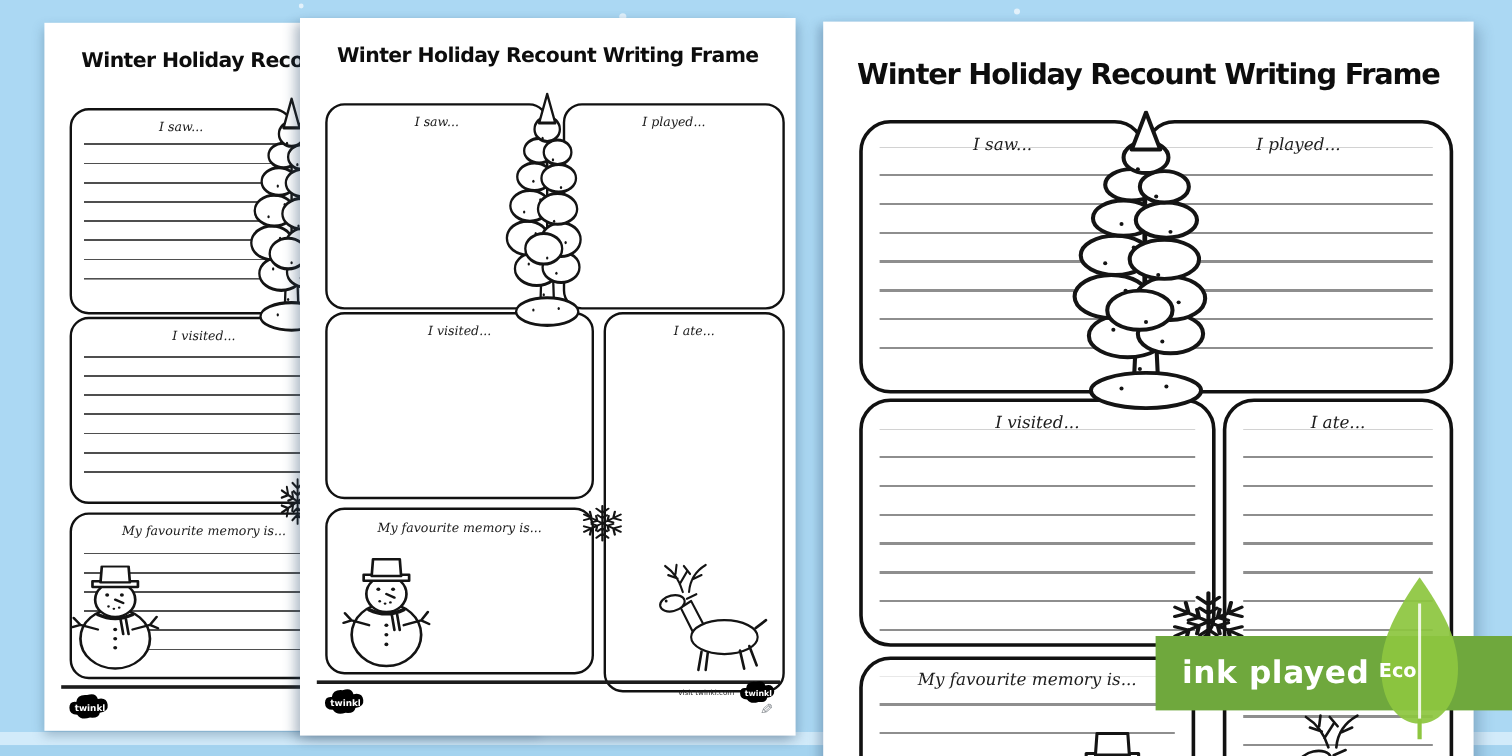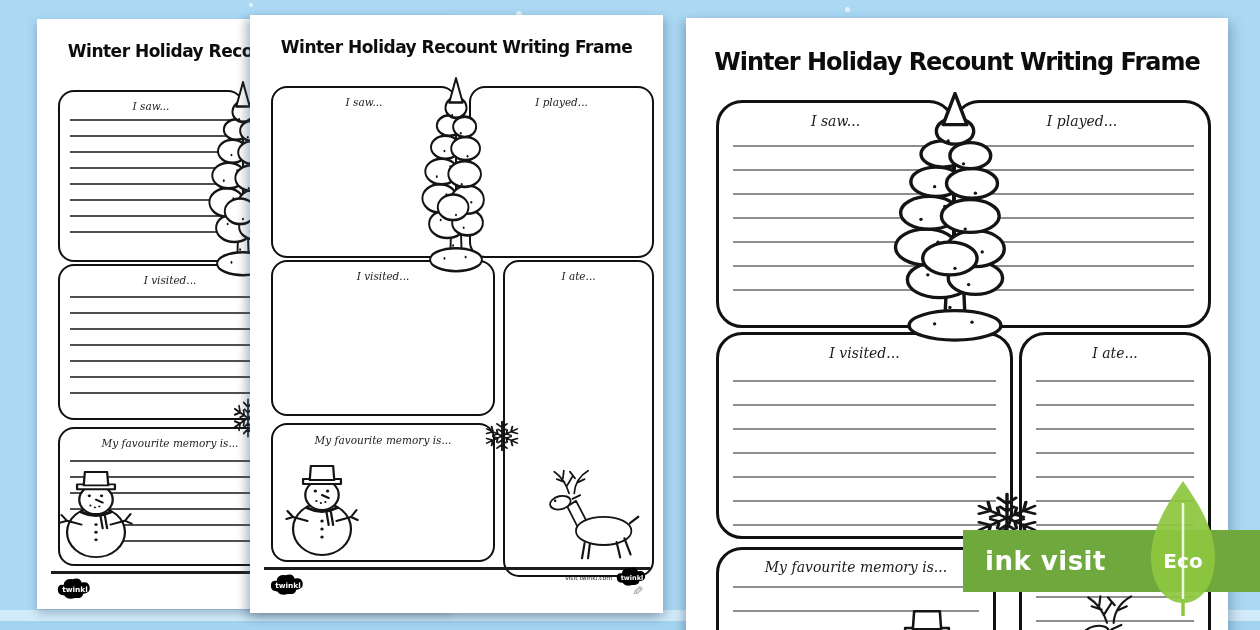--- a/index.html
+++ b/index.html
@@ -46,22 +46,22 @@
     font-size:9px;text-anchor:middle;}
   .visit-text{position:absolute;font-size:6px;color:#222;white-space:nowrap;
     font-family:"DejaVu Sans",sans-serif;}
   .pencil{position:absolute;color:#8f9499;font-size:13px;transform:rotate(95deg);}
 
   .eco-banner{position:absolute;left:963px;top:530px;width:297px;height:62px;
     background:#6fa83d;z-index:40;}
   .eco-banner .ink-label{position:absolute;left:22px;top:0;height:62px;line-height:62px;
     color:#fff;font-size:26px;font-weight:bold;letter-spacing:0.5px;white-space:nowrap;}
   .eco-leaf{position:absolute;left:1149px;top:481px;width:68px;height:136px;z-index:41;}
-  .eco-label{position:absolute;left:1149px;top:549px;width:68px;text-align:center;
-    color:#fff;font-size:20px;font-weight:bold;z-index:42;}
+  .eco-label{position:absolute;left:1149px;top:549px;width:68px;text-align:left;
+    color:#fff;font-size:16px;font-weight:bold;z-index:42;}
 
   svg .ol{stroke:#141414;stroke-width:2;fill:#ffffff;stroke-linejoin:round;stroke-linecap:round;}
   svg .ln{stroke:#141414;stroke-width:2;fill:none;stroke-linejoin:round;stroke-linecap:round;}
   svg .dk{fill:#141414;stroke:none;}
 </style>
 </head>
 <body>
 
 <svg width="0" height="0" style="position:absolute" aria-hidden="true">
   <defs>
@@ -271,20 +271,20 @@
     </svg>
   <svg class="deco" style="left:196px;top:592px;width:90px;height:118px;">
       <use href="#sym-snowman"></use>
     </svg>
   <svg class="deco" style="left:388px;top:574px;width:132px;height:110px;">
       <use href="#sym-reindeer"></use>
     </svg>
 </div>
 
 <div class="eco-banner">
-  <div class="ink-label">ink visit</div>
+  <div class="ink-label">ink played</div>
 </div>
 <svg class="eco-leaf" viewBox="0 0 64 136">
   <path d="M32 0 C14 26 0 50 0 76 C0 104 14 122 32 122 C50 122 64 104 64 76 C64 50 50 26 32 0 Z" fill="#8dc63f" fill-opacity="0.93"></path>
   <path d="M32 22 L32 118" stroke="#ffffff" stroke-opacity="0.85" stroke-width="2.5" fill="none"></path>
   <path d="M32 118 L32 135" stroke="#8dc63f" stroke-width="3.5" fill="none"></path>
 </svg>
 <div class="eco-label">Eco</div>
 
 </body></html>

